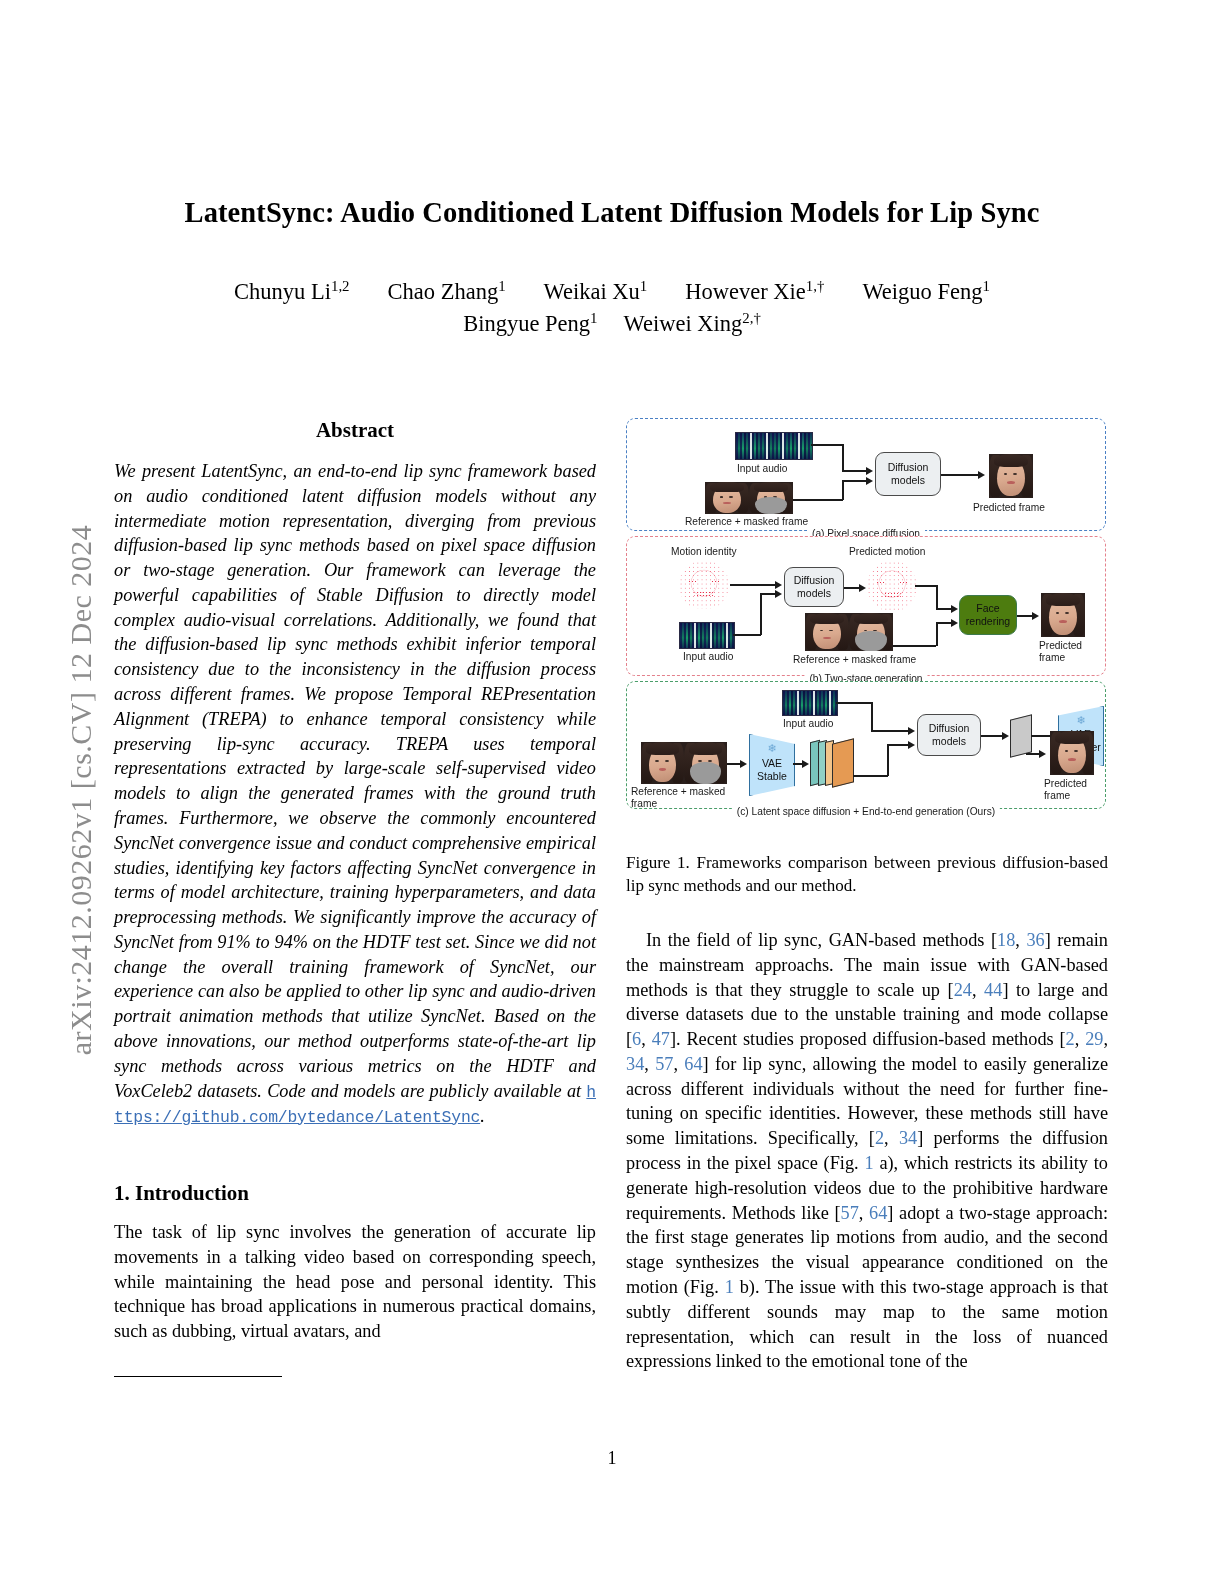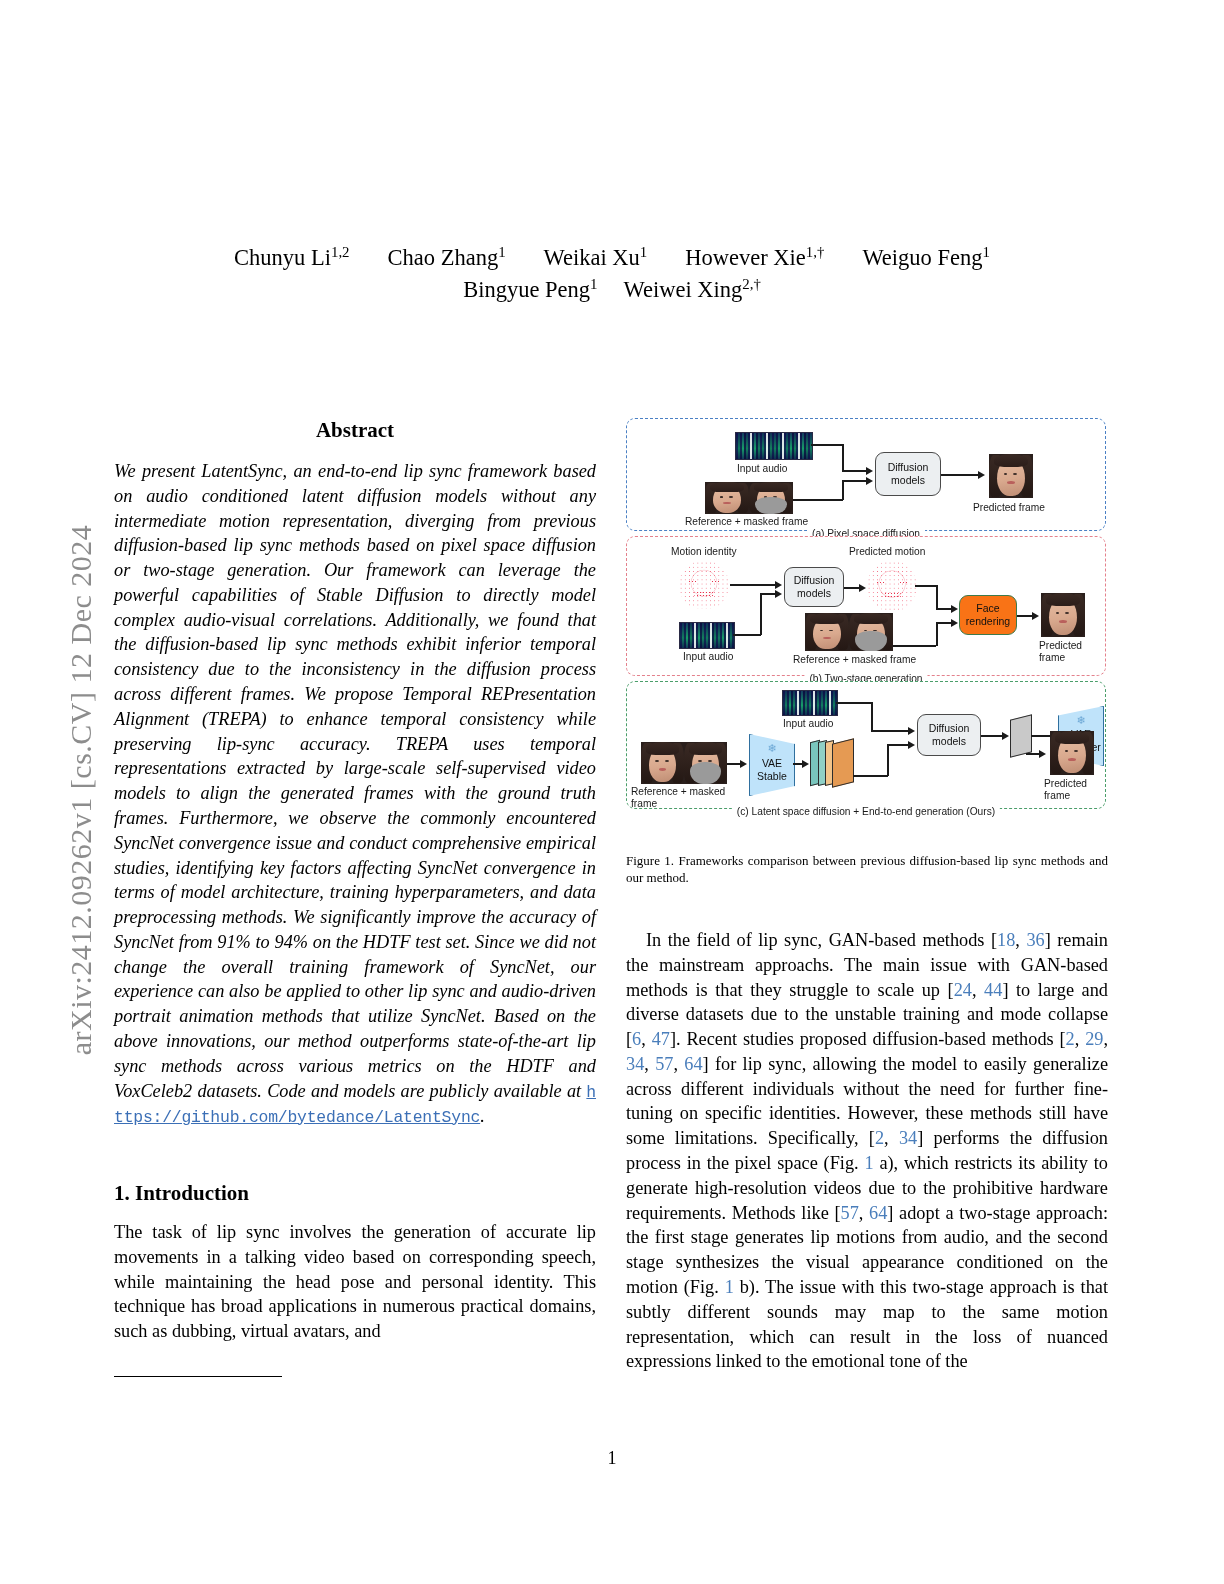--- a/index.html
+++ b/index.html
@@ -283,21 +283,21 @@
     display: flex;
     align-items: center;
     justify-content: center;
     text-align: center;
     font-family: "Liberation Sans", sans-serif;
     font-size: 10.5px;
     line-height: 1.22;
     color: #111;
   }
   .procbox.green {
-    background: #f97316;
+    background: #4d7c0f;
     border-color: #3d7a4d;
   }
 
   
   .trapz {
     position: absolute;
     background: #bfe3fa;
     border: 1.5px solid #2f6f9e;
     display: flex;
     align-items: center;
@@ -375,37 +375,38 @@
     border-top: 4px solid transparent;
     border-bottom: 4px solid transparent;
     border-left: 7px solid #1a1a1a;
   }
 
   #figure-caption {
     position: absolute;
     left: 626px;
     top: 852px;
     width: 482px;
-    font-size: 13px;
+    font-size: 17px;
     line-height: 1.33;
     text-align: justify;
   }
   #right-column-text {
     position: absolute;
     left: 626px;
     top: 928px;
     width: 482px;
   }
 </style>
 </head>
 <body>
 
 <div id="arxiv-stamp">arXiv:2412.09262v1  [cs.CV]  12 Dec 2024</div>
 
 <div id="title-block">
+  <div id="paper-title">LatentSync: Audio Conditioned Latent Diffusion Models for Lip Sync</div>
 
   <div id="author-block">
     <div class="author-row row1">
       <span class="author"><span>Chunyu Li</span><sup>1,2</sup></span>
       <span class="author"><span>Chao Zhang</span><sup>1</sup></span>
       <span class="author"><span>Weikai Xu</span><sup>1</sup></span>
       <span class="author"><span>However Xie</span><sup>1,†</sup></span>
       <span class="author"><span>Weiguo Feng</span><sup>1</sup></span>
     </div>
     <div class="author-row row2">

